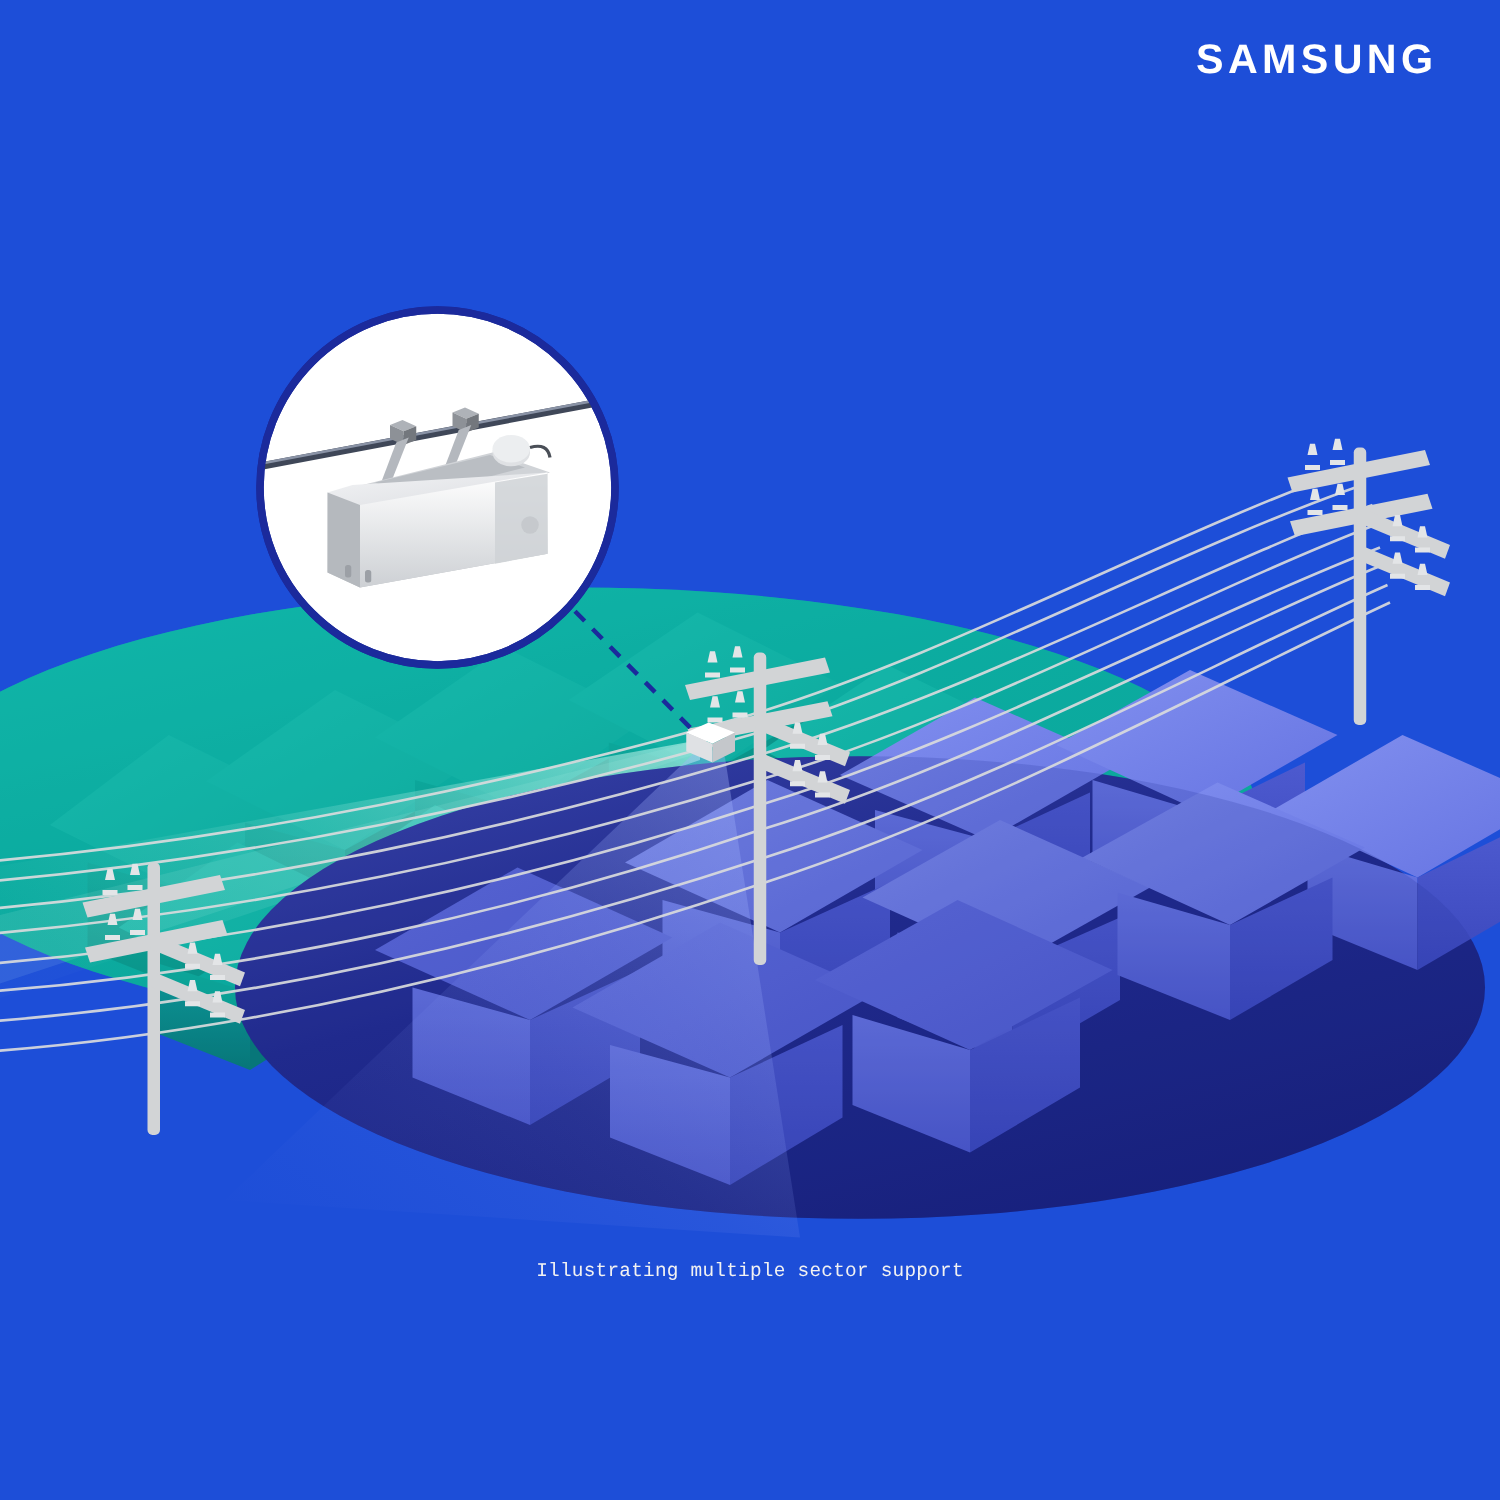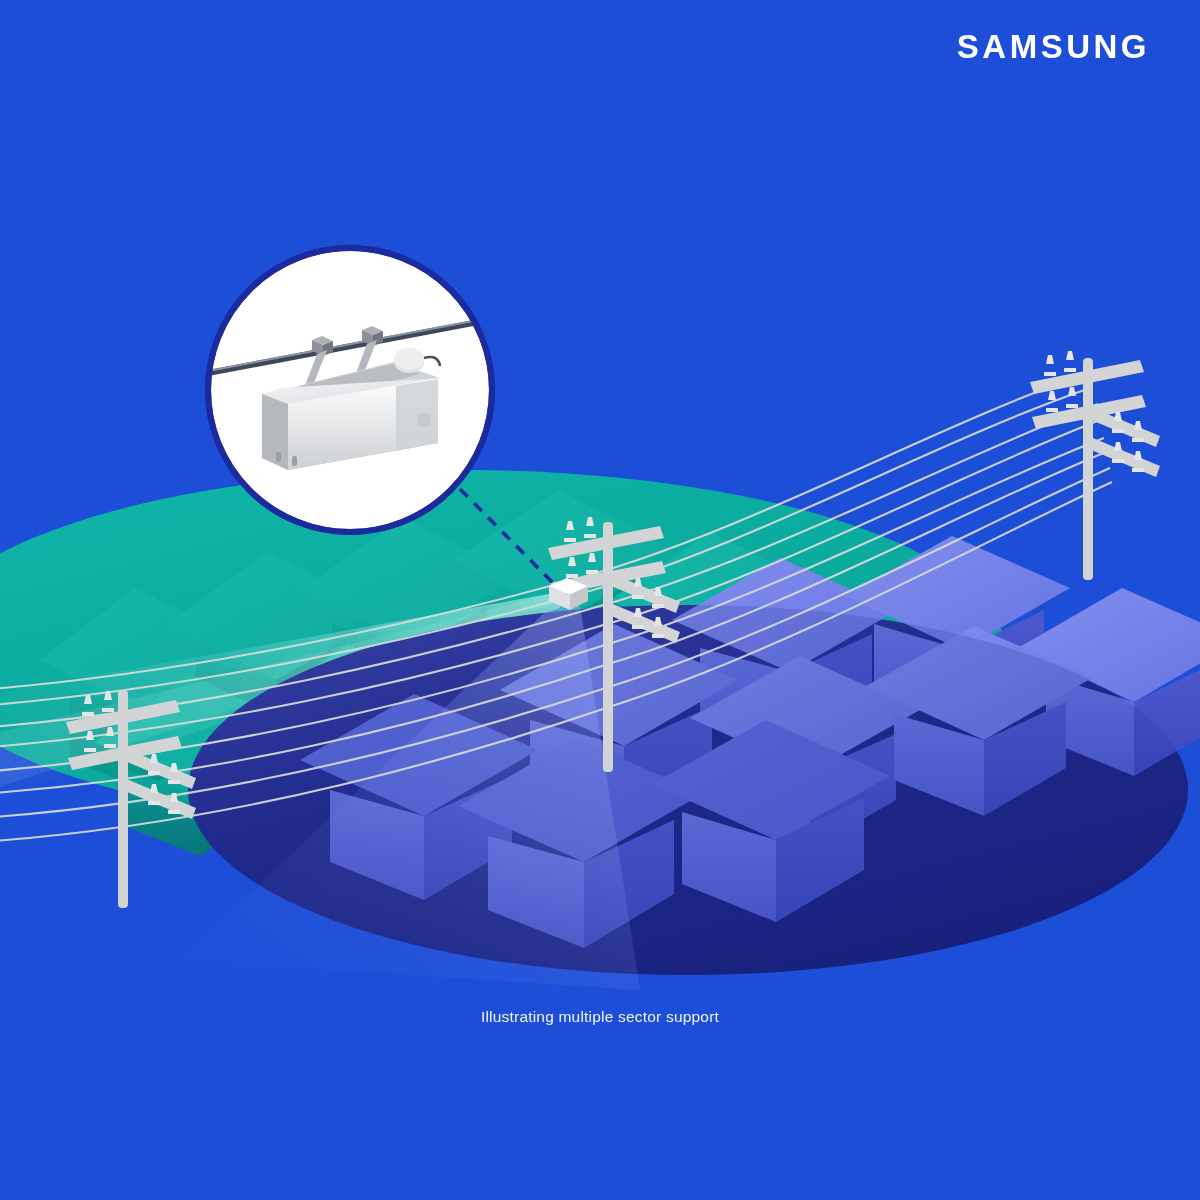--- a/index.html
+++ b/index.html
@@ -8,21 +8,21 @@
   #scene{position:absolute;inset:0;}
   .brand{
     position:absolute; right:50px; top:30px;
     color:#ffffff; font-size:33px; font-weight:700;
     letter-spacing:3.5px; font-family:"Liberation Sans",sans-serif;
     line-height:1;
   }
   .caption{
     position:absolute; left:0; right:0; top:1008px;
     text-align:center; color:#f2f2f2; font-size:15.5px;
-    letter-spacing:.2px; font-family:Liberation Sans, sans-serif;
+    letter-spacing:.2px; font-family:Liberation Mono, monospace;
   }
 </style>
 </head>
 <body>
 
 <div id="stage">
 
   <svg id="scene" viewBox="0 0 1200 1200" width="1200" height="1200">
     <defs>
       <linearGradient id="gTeal" x1="0" y1="0" x2="0.75" y2="1">

